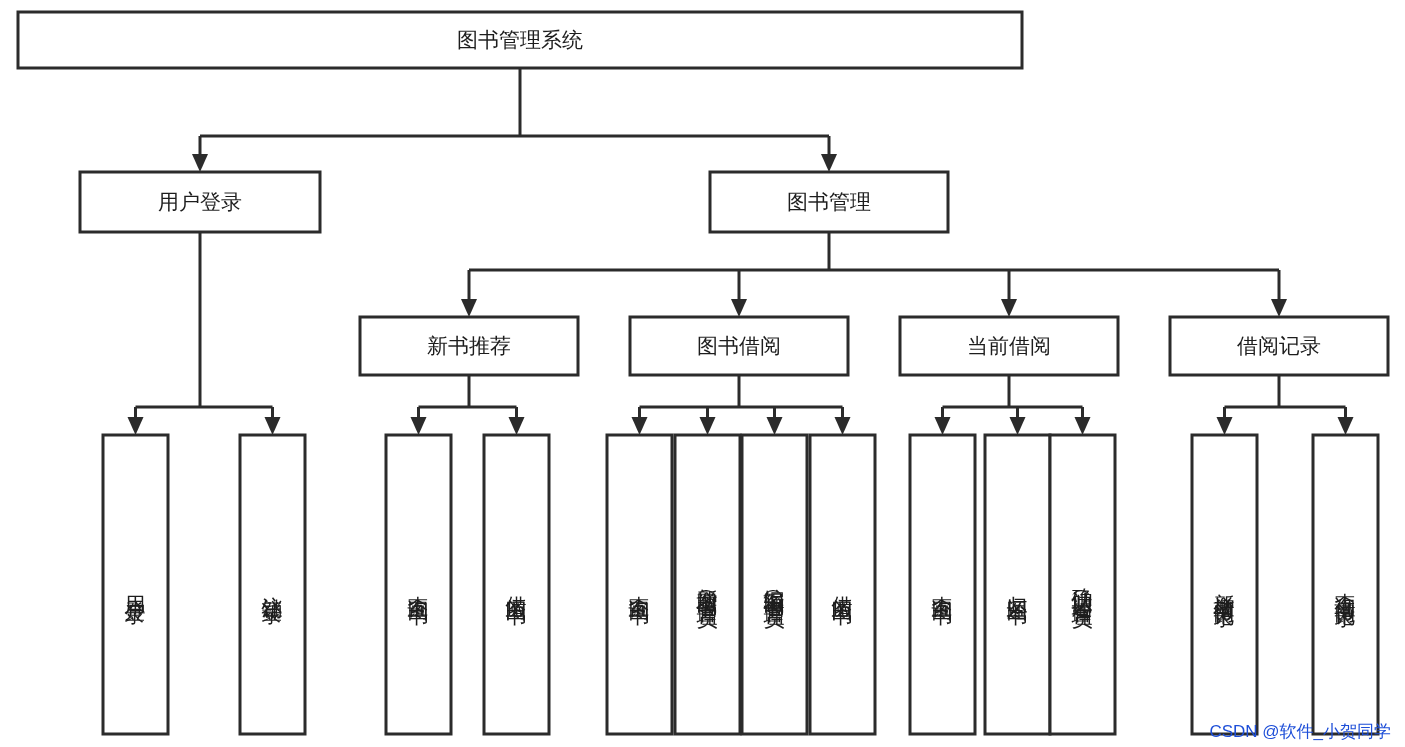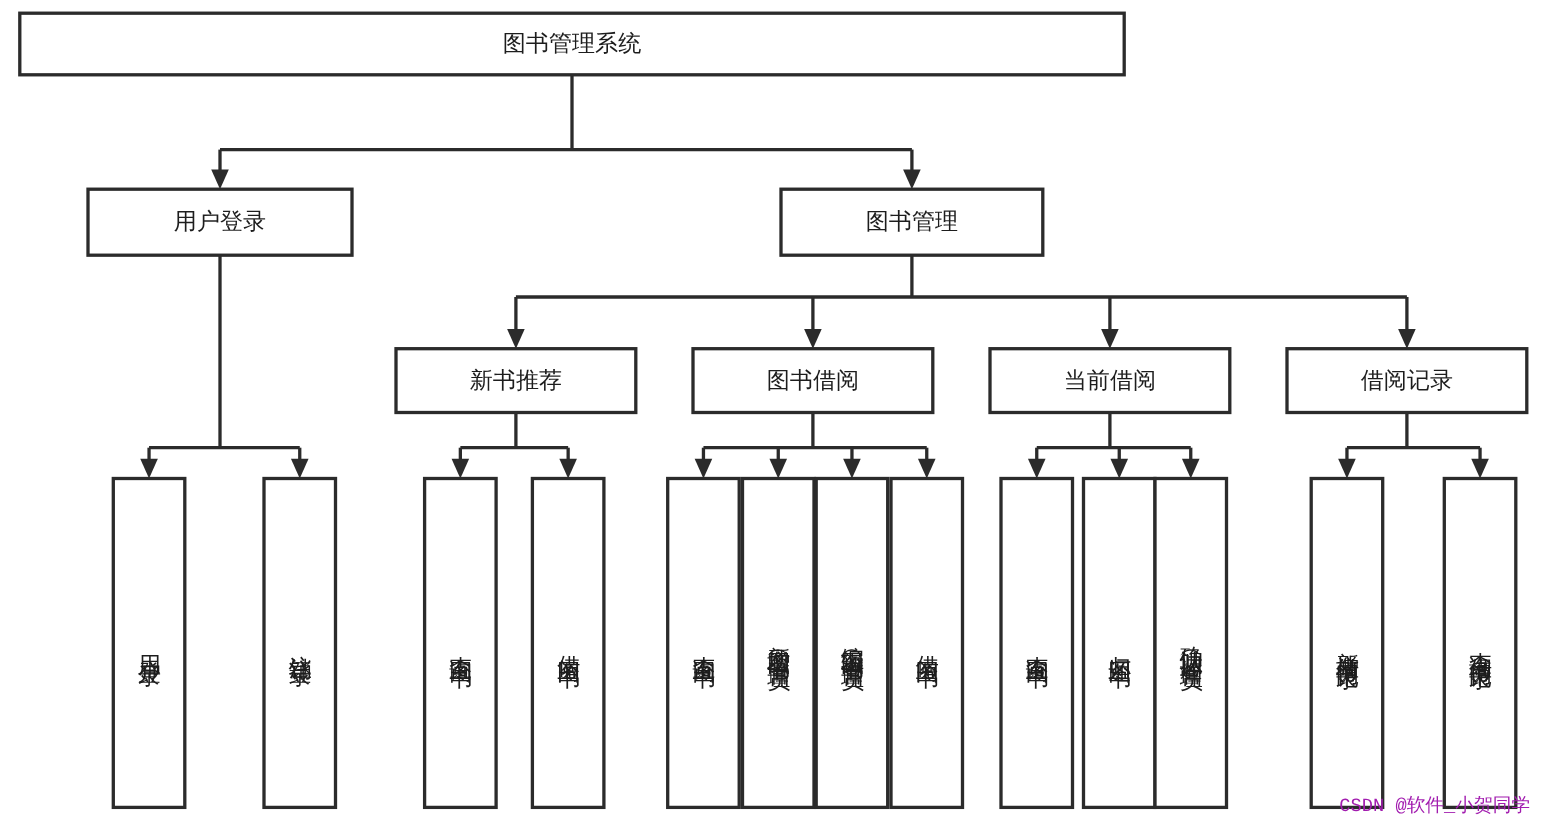--- a/index.html
+++ b/index.html
@@ -70,23 +70,23 @@
     position: absolute;
     display: flex;
     align-items: center;
     justify-content: center;
     pointer-events: none;
   }
   #watermark {
     position: absolute;
     right: 8px;
     bottom: 4px;
-    font-family: Liberation Mono, monospace;
+    font-family: Liberation Sans, sans-serif;
     font-size: 17px;
-    color: #a21caf;
+    color: #1d4ed8;
     white-space: nowrap;
     user-select: none;
   }
 </style>
 </head>
 <body>
 
 <div id="diagram-root">
   <svg class="flow" viewBox="0 0 1405 747">
     <g id="connectors">

